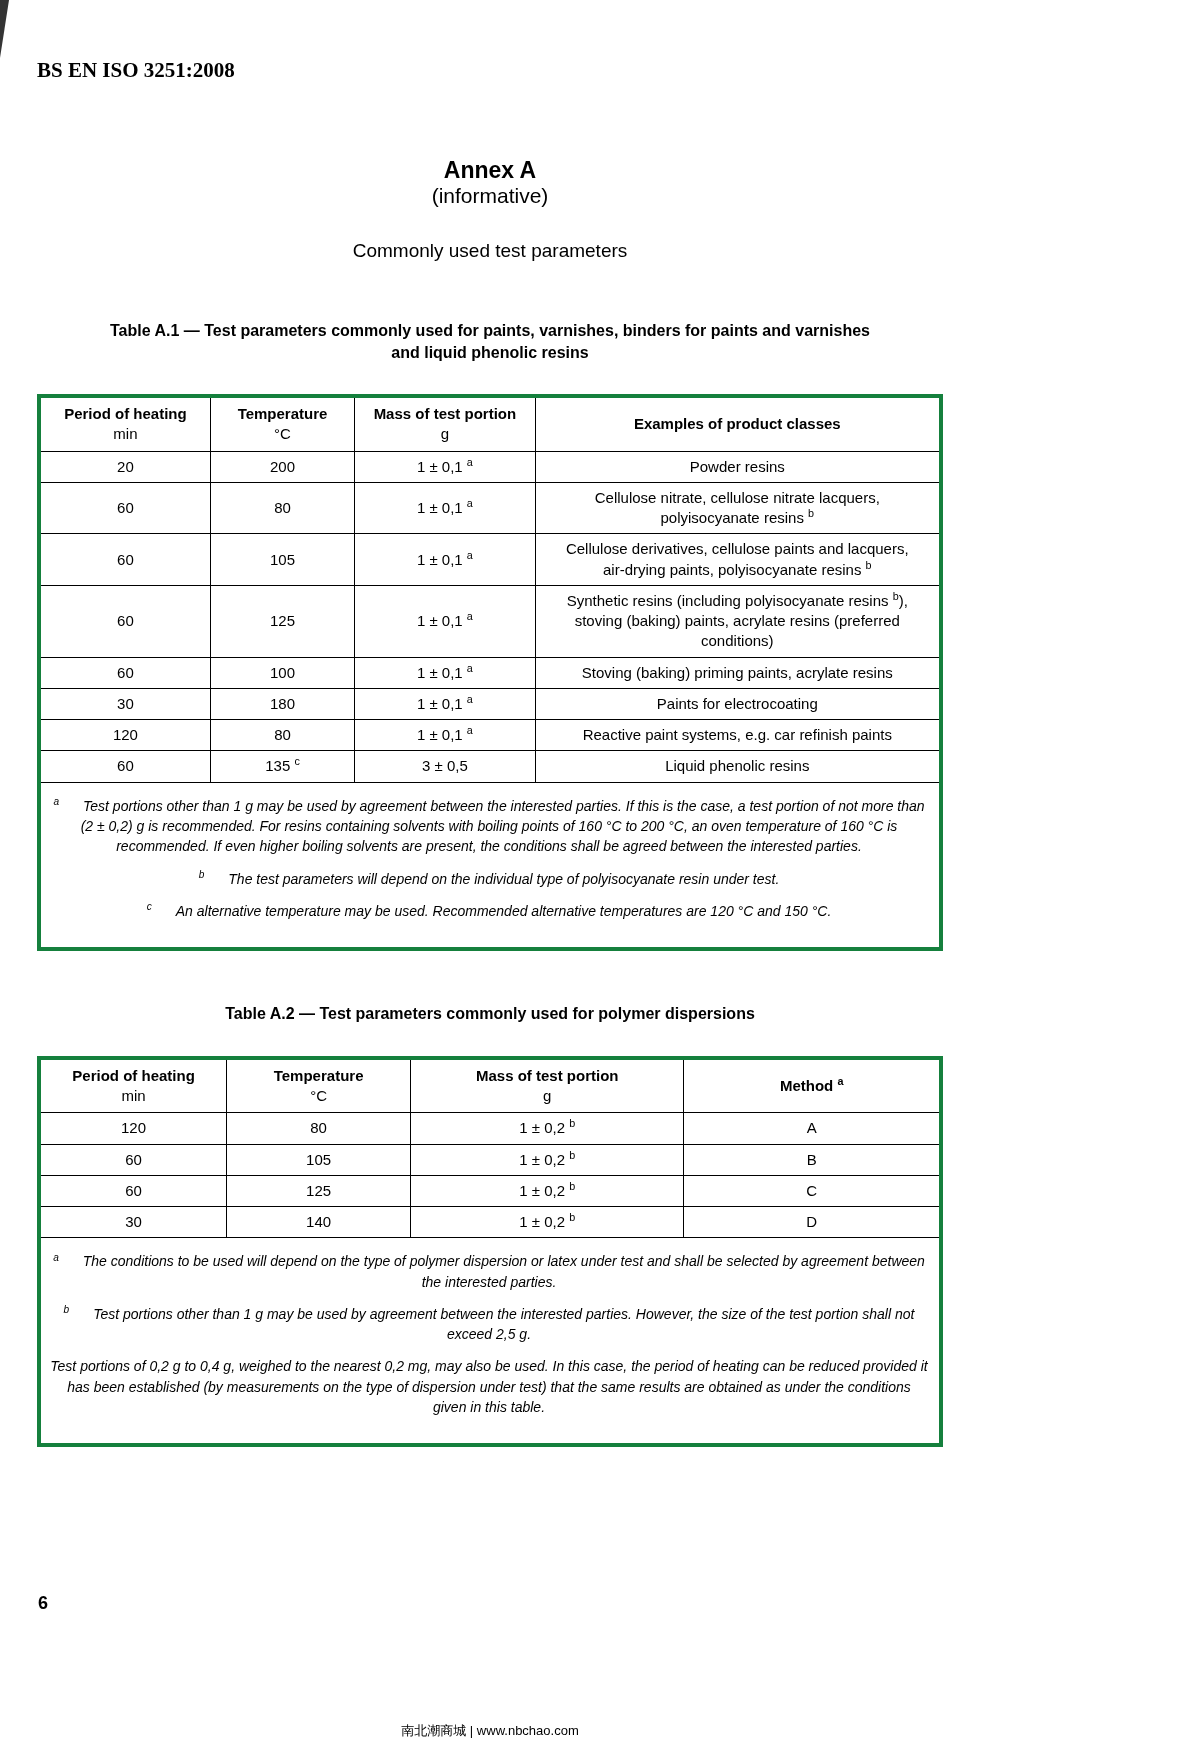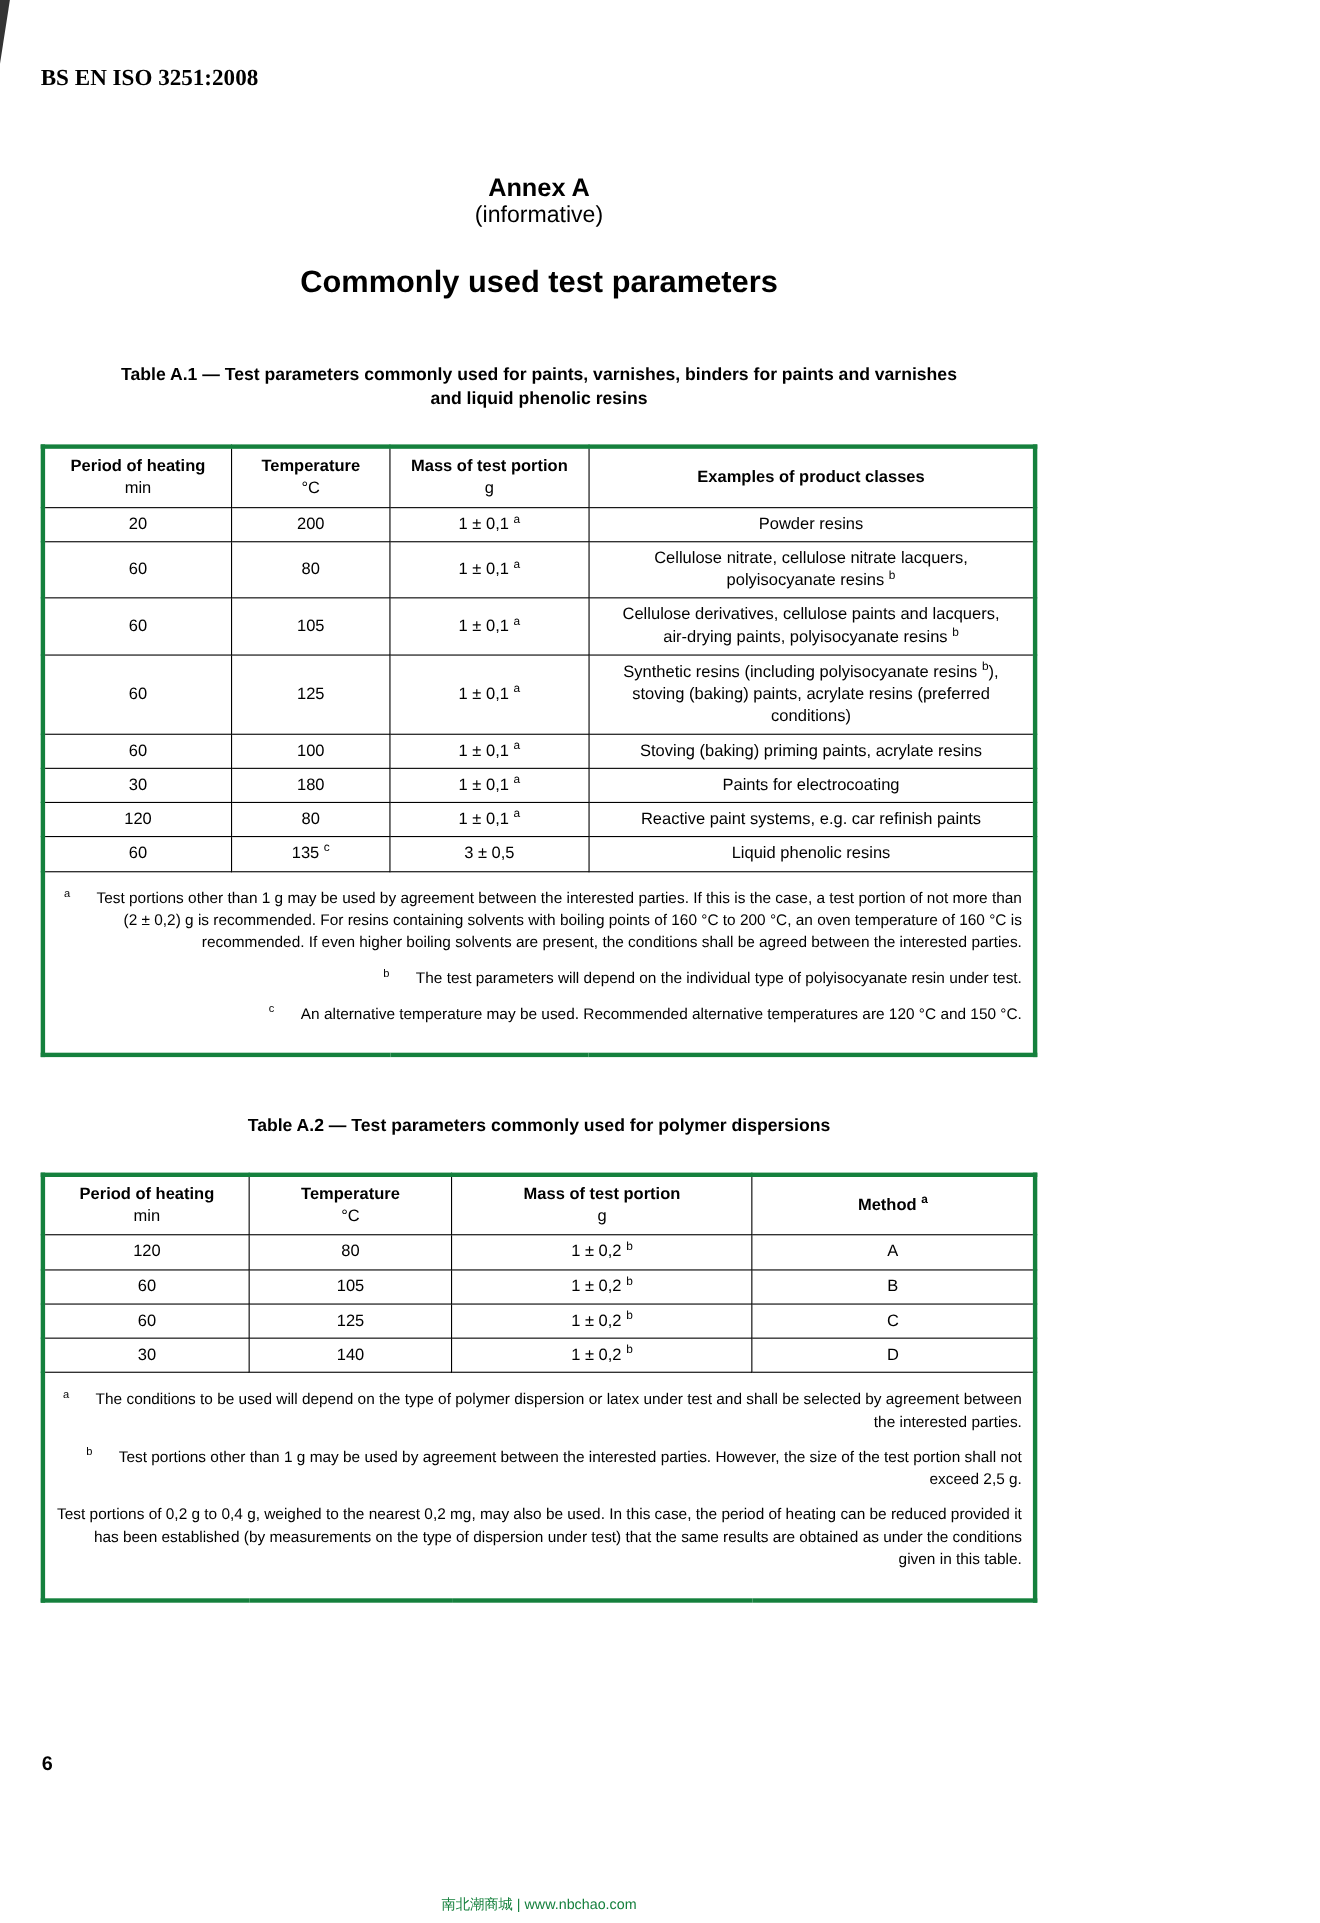--- a/index.html
+++ b/index.html
@@ -19,41 +19,41 @@
     opacity: .85;
   }
   .content { position: absolute; left: 37px; top: 0; width: 906px; }
   .doc-ref {
     margin-top: 58px;
     font-family: "Liberation Serif", serif;
     font-weight: bold; font-size: 21px;
   }
   .annex-title { margin-top: 74px; text-align: center; font-weight: bold; font-size: 23px; }
   .annex-subtitle { margin-top: 0; text-align: center; font-size: 21px; }
-  .section-title { margin-top: 32px; text-align: center; font-weight: bold; font-size: 28px; }
+  .section-title { margin-top: 32px; text-align: center; font-weight: normal; font-size: 19px; }
   .table-caption { text-align: center; font-weight: bold; font-size: 16px; line-height: 1.35; }
   .caption-a1 { margin-top: 58px; }
   .caption-a2 { margin-top: 52px; }
   table.data-table {
     margin-top: 31px; width: 100%;
     border-collapse: collapse; border: 4px solid #15803d;
     table-layout: fixed;
   }
   .data-table th, .data-table td {
     border: 1px solid #000;
     text-align: center; vertical-align: middle;
     font-size: 15px; line-height: 1.35;
     padding: 5px 20px;
   }
   .data-table th { font-weight: bold; padding: 6px 6px; }
   .h-unit { font-weight: normal; }
   td.footnotes {
-    text-align: right;
+    text-align: center;
     padding: 8px 10px 23px 8px;
-    font-size: 14px; line-height: 1.45;
+    font-size: 14px; line-height: 1.45; font-style: italic;
   }
   .fn { margin: 5px 0 12px; }
   .fn:last-child { margin-bottom: 3px; }
   sup { font-size: 0.72em; vertical-align: super; line-height: 0; }
   .fn-marker { margin-right: 24px; }
   .page-number { position: absolute; left: 38px; top: 1593px; font-weight: bold; font-size: 18px; }
   .page-footer {
     position: absolute; left: 37px; top: 1722px; width: 906px;
     text-align: center; font-size: 13px;
   }
@@ -218,13 +218,13 @@
             <p class="fn"><sup class="fn-marker">a</sup>The conditions to be used will depend on the type of polymer dispersion or latex under test and shall be selected by agreement between the interested parties.</p>
             <p class="fn"><sup class="fn-marker">b</sup>Test portions other than 1 g may be used by agreement between the interested parties. However, the size of the test portion shall not exceed 2,5 g.</p>
             <p class="fn">Test portions of 0,2 g to 0,4 g, weighed to the nearest 0,2 mg, may also be used. In this case, the period of heating can be reduced provided it has been established (by measurements on the type of dispersion under test) that the same results are obtained as under the conditions given in this table.</p>
           </td>
         </tr>
       </tbody>
     </table>
 </div>
 
 <div class="page-number">6</div>
-<div class="page-footer" style="color: #15803d;">南北潮商城 | www.nbchao.com</div>
+<div class="page-footer" style="color: #000000;">南北潮商城 | www.nbchao.com</div>
 
 </body></html>

